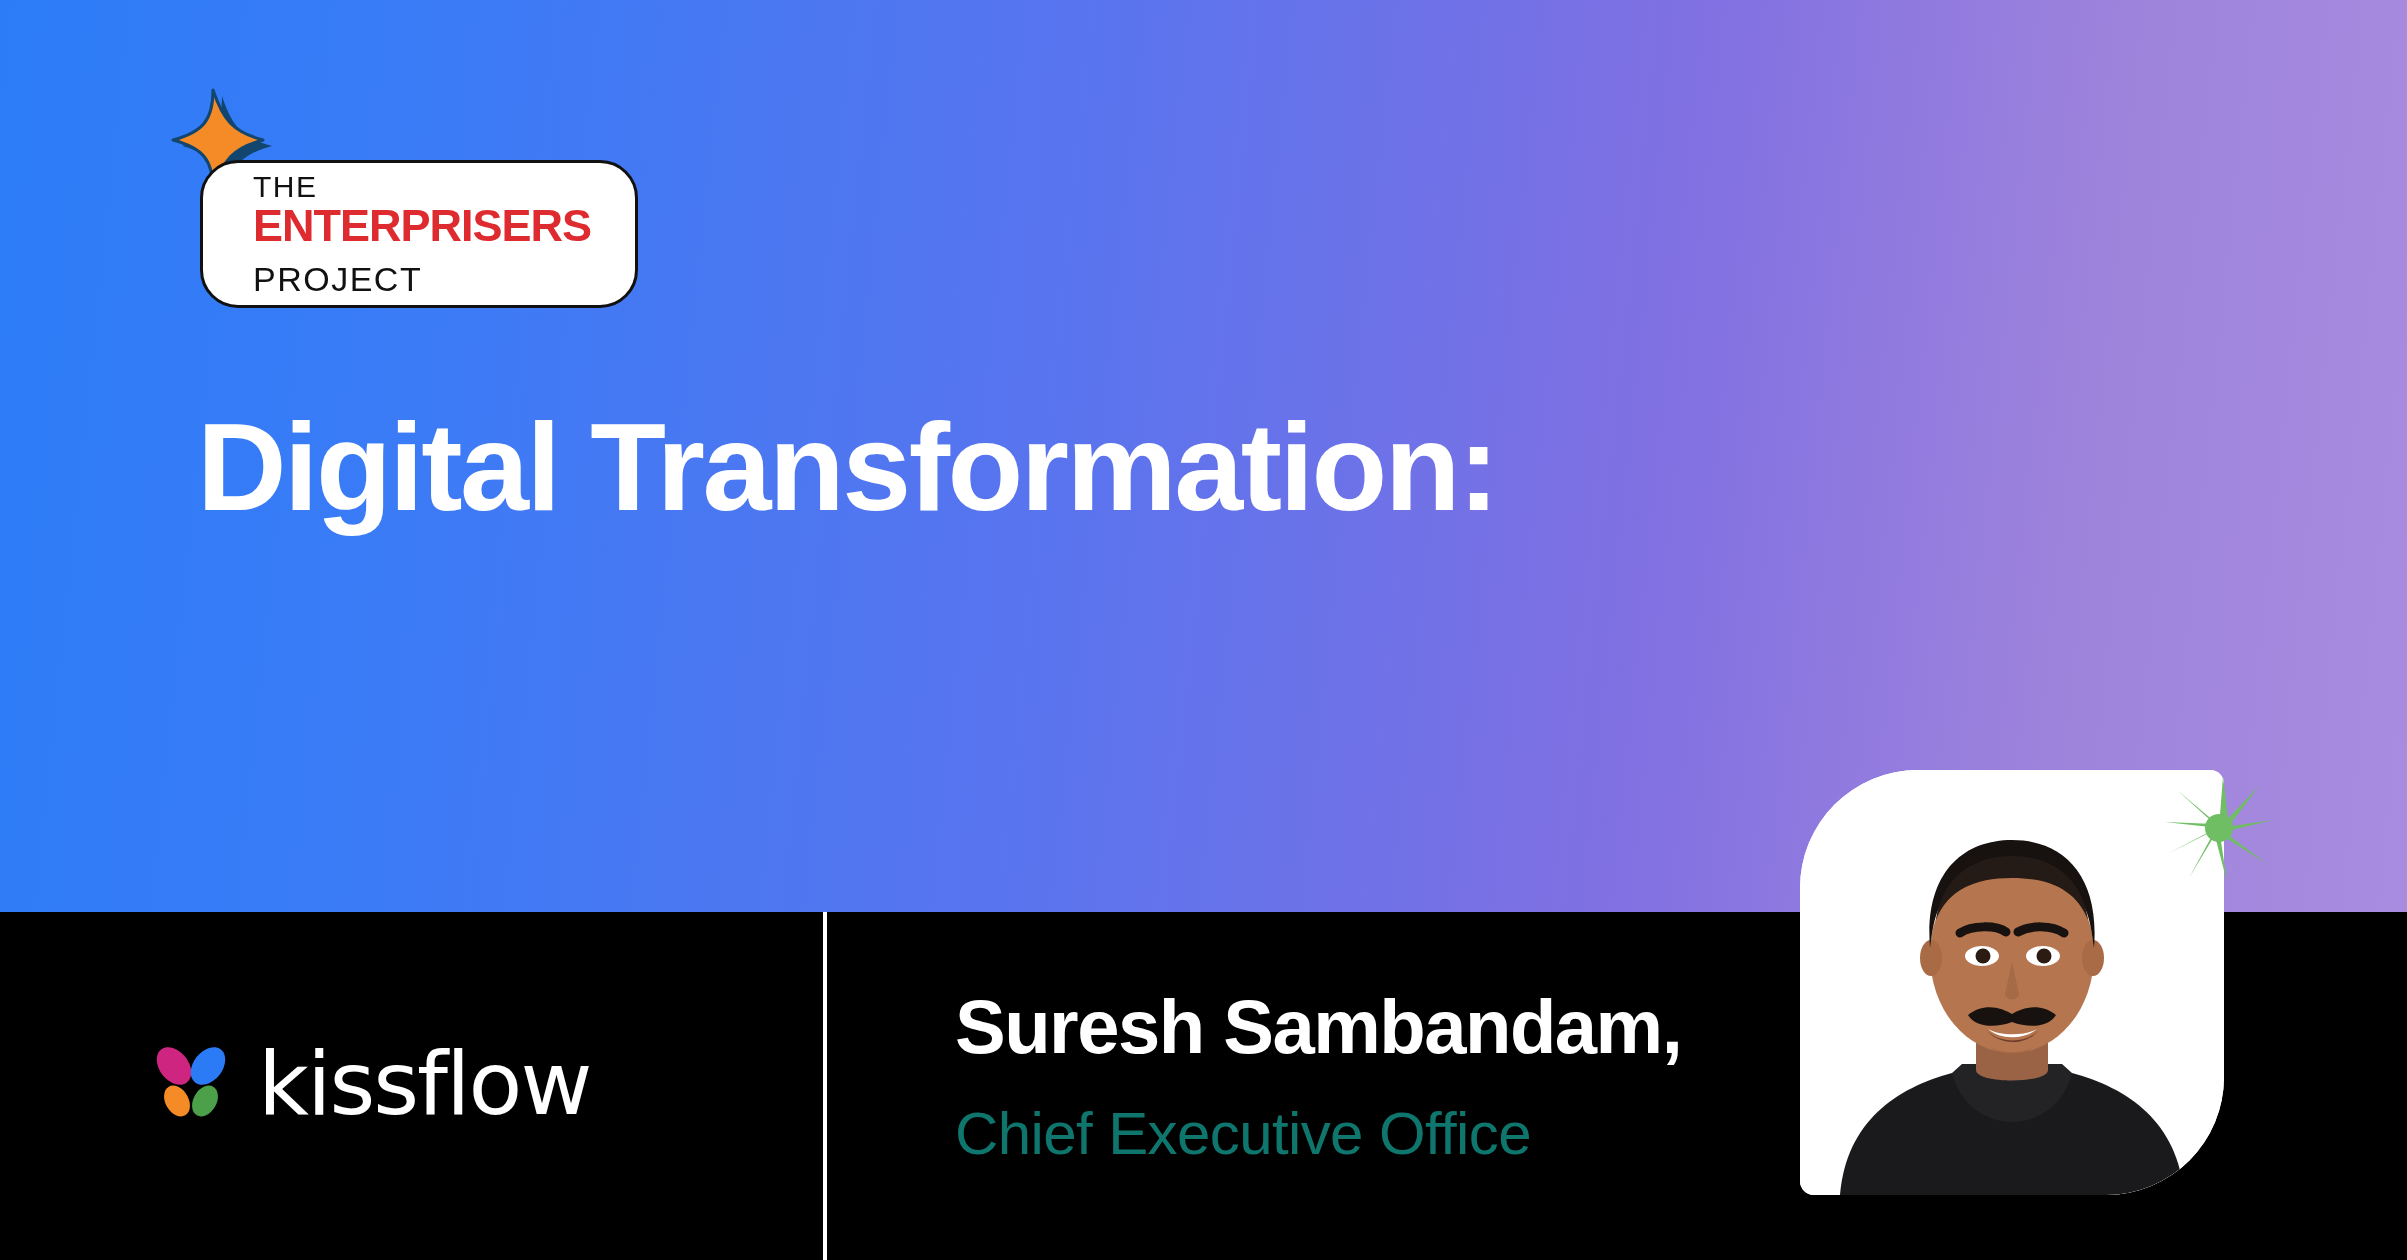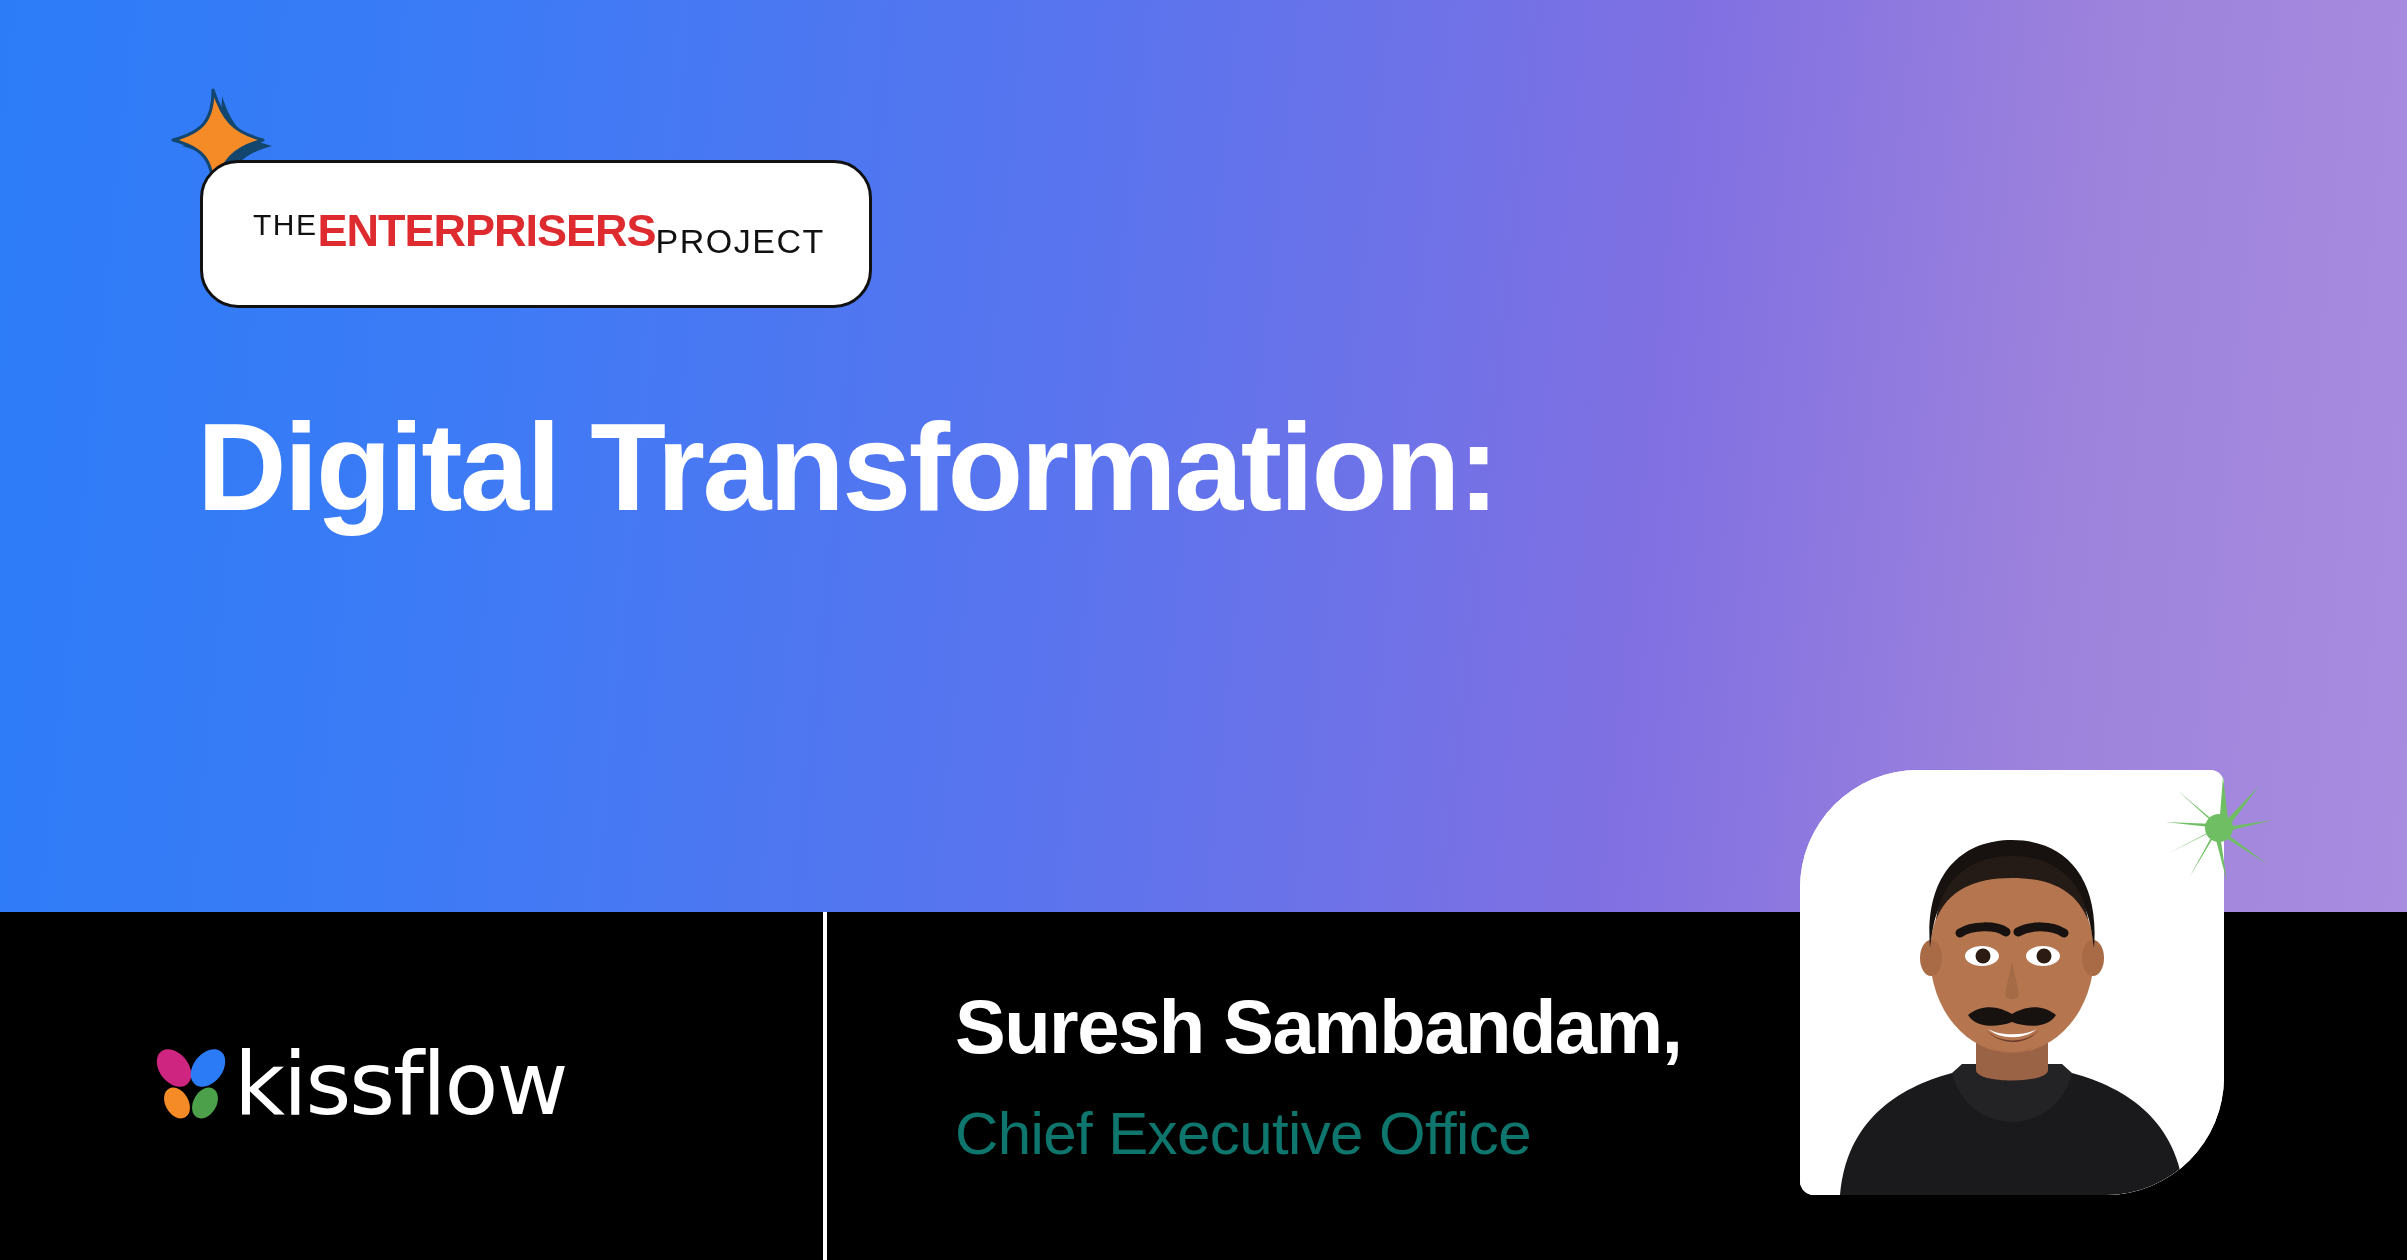--- a/index.html
+++ b/index.html
@@ -23,21 +23,21 @@
   .badge-pill {
     position:absolute; left:200px; top:160px;
     height:148px; padding:0 44px 0 50px;
     background:#fff; border:3px solid #111; border-radius:38px;
     display:flex; align-items:center; gap:44px;
   }
   .badge-featured {
     font-size:47px; font-weight:700; color:#CE2680;
     letter-spacing:-0.5px; white-space:nowrap;
   }
-  .ep-logo { display:flex; flex-direction:row; justify-content:center; line-height:1; }
+  .ep-logo { display:flex; flex-direction:column; justify-content:center; line-height:1; }
   .ep-the {
     font-size:30px; font-weight:400; color:#111; letter-spacing:1.5px;
     margin-bottom:3px;
   }
   .ep-main {
     font-size:45px; font-weight:900; color:#DE2B30; letter-spacing:-1px;
     line-height:0.95;
   }
   .ep-project {
     font-size:34px; font-weight:400; color:#111; letter-spacing:1.5px;
@@ -69,21 +69,21 @@
   
   .footer {
     position:absolute; left:0; top:912px; width:2407px; height:348px;
     background:#000;
   }
   .footer-divider {
     position:absolute; left:823px; top:0; width:4px; height:348px; background:#fff;
   }
 
   .kissflow-logo {
-    position:absolute; left:148px; top:1040px; display:flex; align-items:flex-end; z-index:5;
+    position:absolute; left:148px; top:1040px; display:flex; align-items:flex-start; gap:24px; z-index:5;
   }
   .kf-mark { width:86px; height:86px; flex:none; }
   .kf-mark svg { width:100%; height:100%; display:block; }
   .kf-word {
     color:#fff; font-size:88px; font-weight:400; letter-spacing:-2px;
     line-height:1; font-family:"DejaVu Sans", sans-serif;
   }
 
   .speaker { position:absolute; left:955px; top:985px; z-index:5; }
   .speaker-name {

